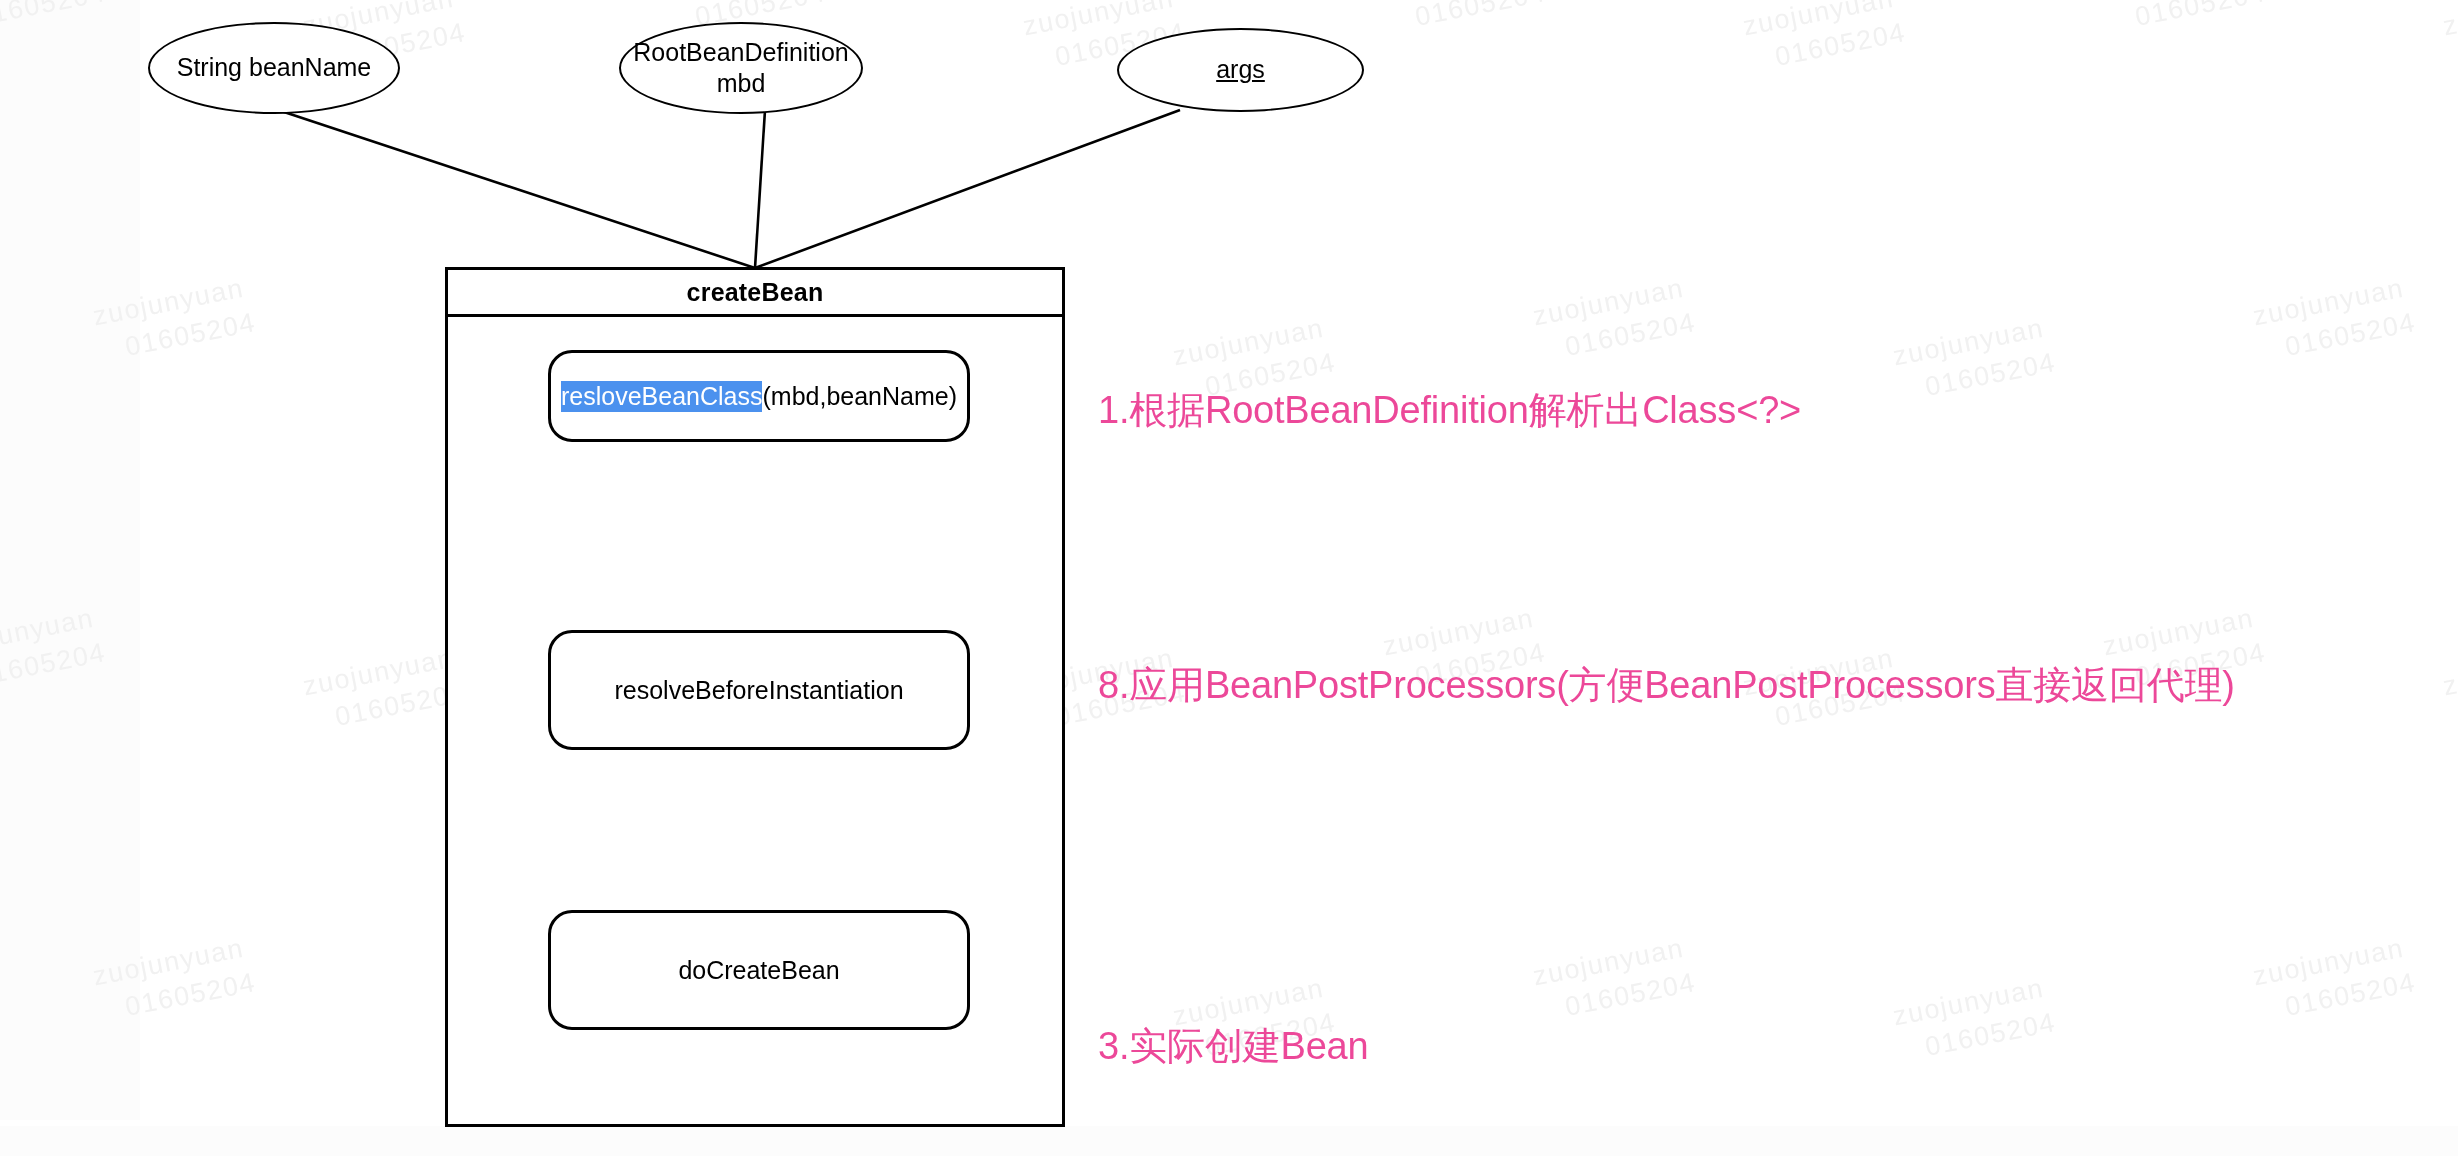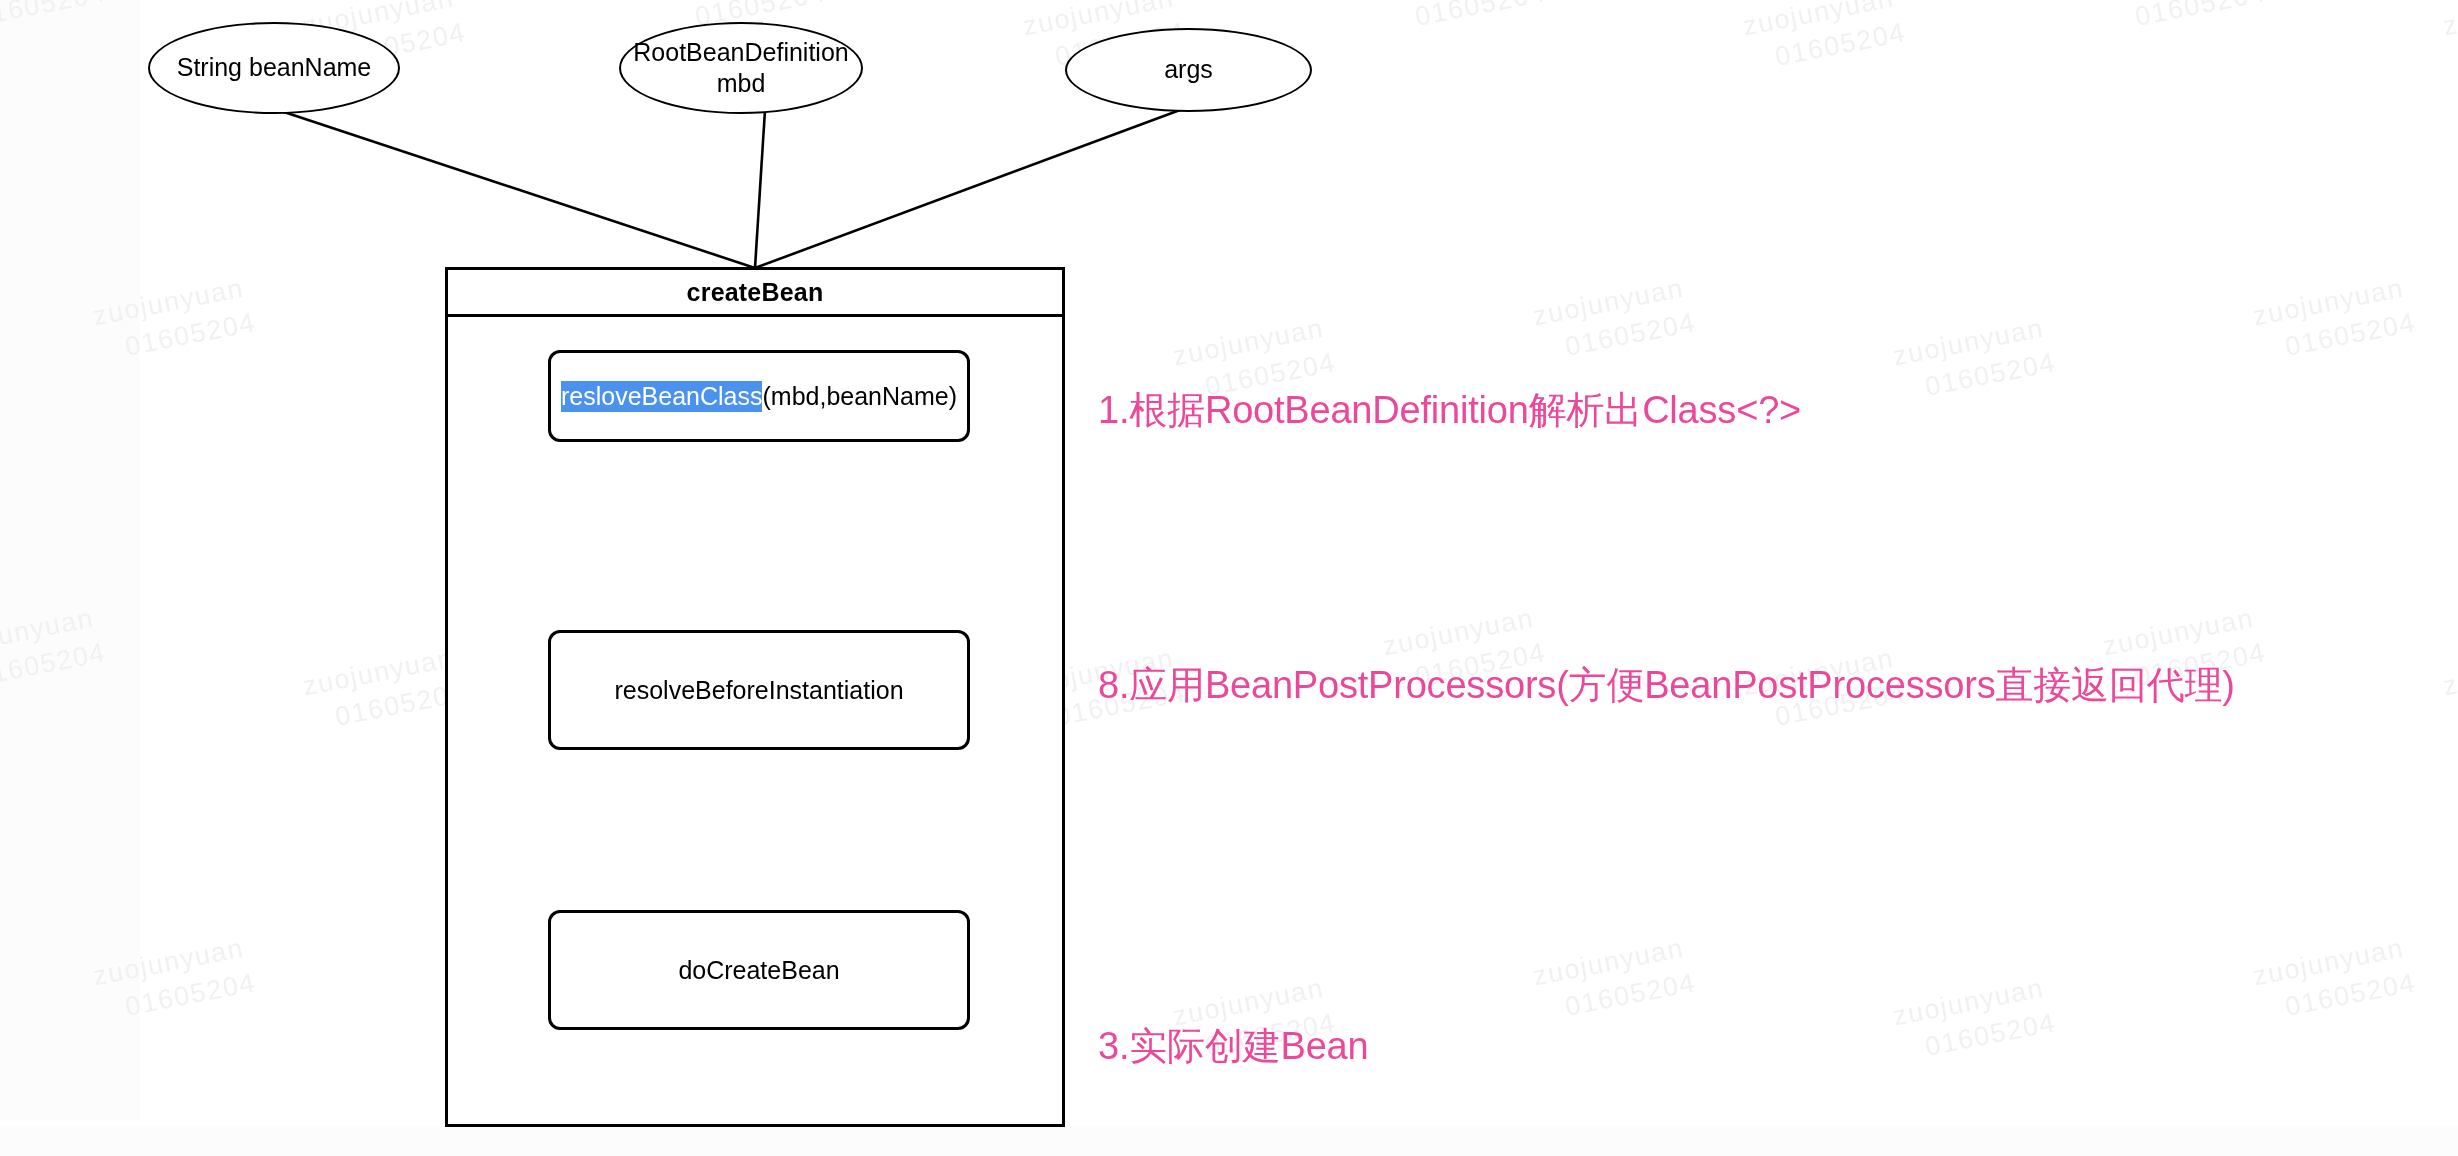--- a/index.html
+++ b/index.html
@@ -97,21 +97,21 @@
     font-weight: bold;
     font-size: 25px;
     letter-spacing: .2px;
   }
 
   
   .step-box {
     position: absolute;
     z-index: 40;
     border: 3px solid #000000;
-    border-radius: 12px;
+    border-radius: 24px;
     background: #ffffff;
     box-sizing: border-box;
     display: flex;
     align-items: center;
     justify-content: center;
     font-size: 25px;
     color: #000000;
     white-space: nowrap;
   }
   .sel {
@@ -275,21 +275,21 @@
 
   <div class="ellipse" style="left:148px; top:22px; width:248px; height:88px;">
     <span>String beanName</span>
   </div>
 
   <div class="ellipse" style="left:619px; top:22px; width:240px; height:88px; flex-direction:column;">
     <span>RootBeanDefinition</span>
     <span>mbd</span>
   </div>
 
-  <div class="ellipse" style="left:1065px; top:28px; width:243px; height:80px;">
+  <div class="ellipse" style="left:1117px; top:28px; width:243px; height:80px;text-decoration:underline;">
     <span>args</span>
   </div>
 
   <div id="create-bean-frame">
     <div id="create-bean-header">
       <span>createBean</span>
     </div>
   </div>
 
   <div class="step-box" style="left:548px; top:350px; width:422px; height:92px;">

